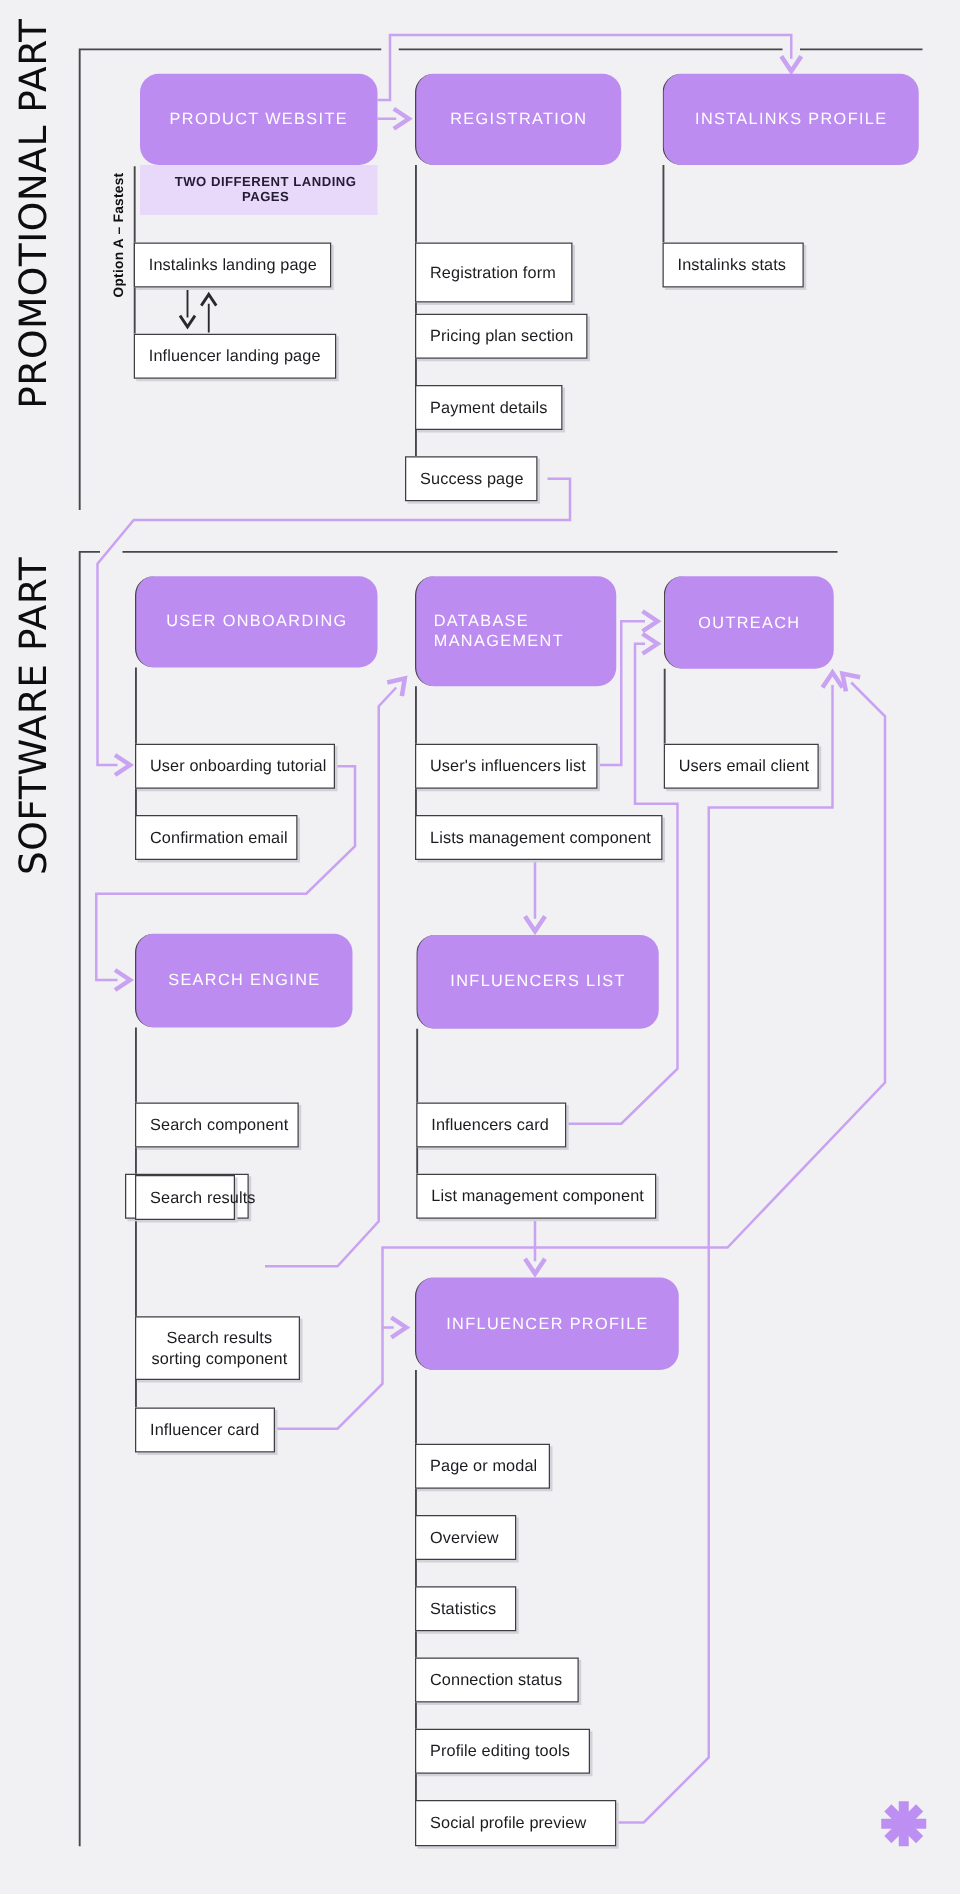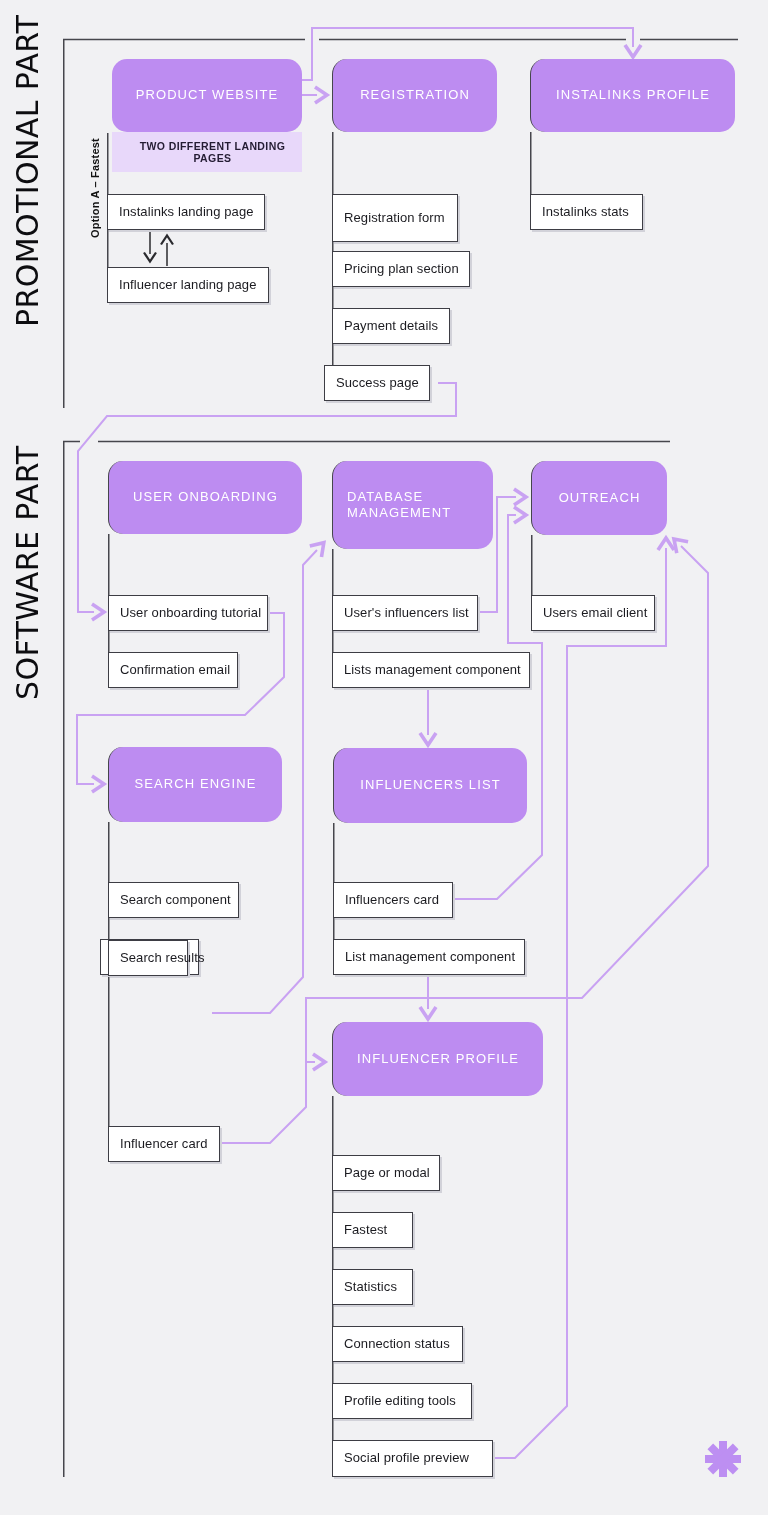--- a/index.html
+++ b/index.html
@@ -154,39 +154,42 @@
 
   <div class="node box" style="left:108px;top:882px;width:131px;height:36px">
     <span>Search component</span>
   </div>
   <div class="node box" style="left:100px;top:939px;width:99px;height:36px">
     <span>Search filters</span>
   </div>
   <div class="node box" style="left:108px;top:940px;width:80px;height:36px">
     <span>Search results</span>
   </div>
+  <div class="node box wrap" style="left:108px;top:1053px;width:132px;height:51px">
+    <span>Search results sorting component</span>
+  </div>
   <div class="node box" style="left:108px;top:1126px;width:112px;height:36px">
     <span>Influencer card</span>
   </div>
 
   <div class="node box" style="left:333px;top:882px;width:120px;height:36px">
     <span>Influencers card</span>
   </div>
   <div class="node box" style="left:333px;top:939px;width:192px;height:36px">
     <span>List management component</span>
   </div>
 
   <div class="node hdr hb" style="left:332px;top:1022px;width:211px;height:74px">
     <span>INFLUENCER PROFILE</span>
   </div>
   <div class="node box" style="left:332px;top:1155px;width:108px;height:36px">
     <span>Page or modal</span>
   </div>
   <div class="node box" style="left:332px;top:1212px;width:81px;height:36px">
-    <span>Fastest</span>
+    <span>Overview</span>
   </div>
   <div class="node box" style="left:332px;top:1269px;width:81px;height:36px">
     <span>Statistics</span>
   </div>
   <div class="node box" style="left:332px;top:1326px;width:131px;height:36px">
     <span>Connection status</span>
   </div>
   <div class="node box" style="left:332px;top:1383px;width:140px;height:36px">
     <span>Profile editing tools</span>
   </div>

